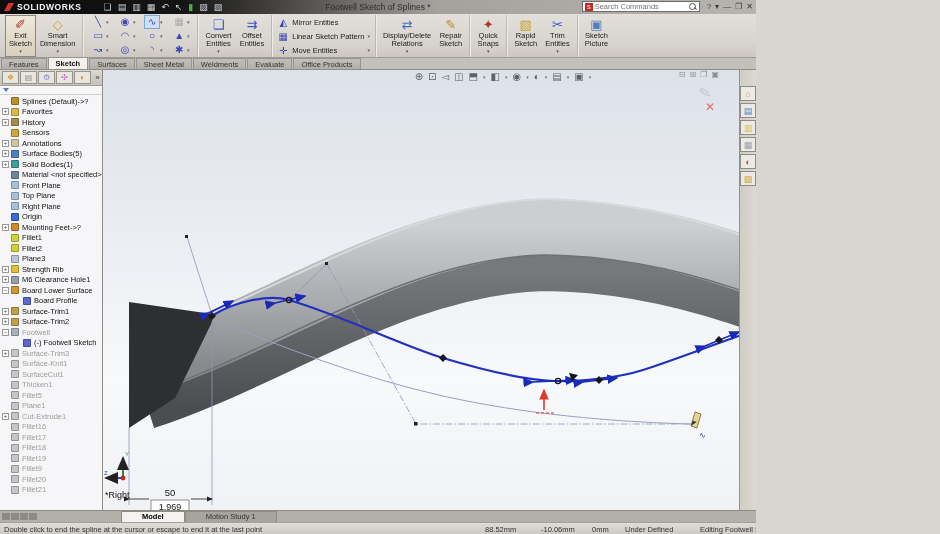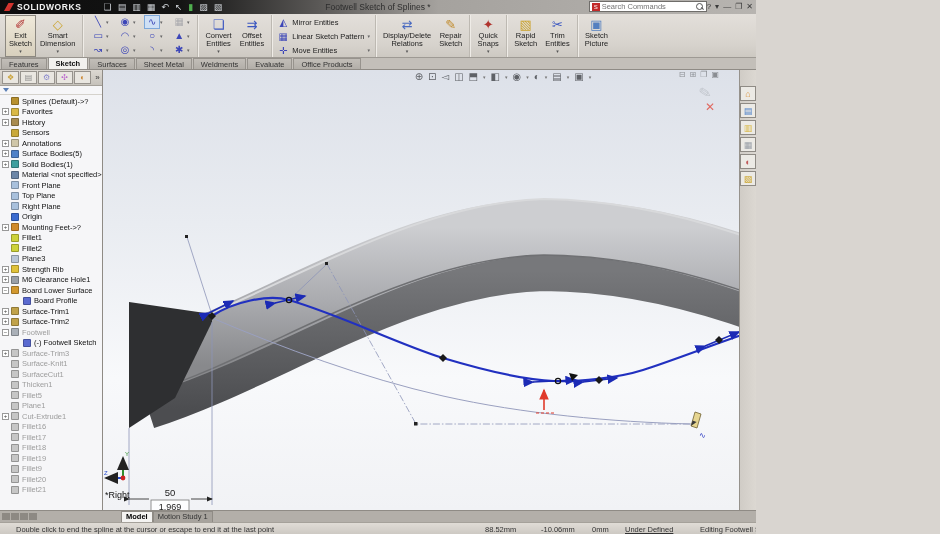--- a/index.html
+++ b/index.html
@@ -11,21 +11,21 @@
   .titlebar { position:relative; height:14px;
     background:linear-gradient(90deg,#0d0d0d 0%,#141414 24%,#5a5856 42%,#a5a29e 58%,#b7b4b0 100%);
     display:flex; align-items:center; }
   .logo { display:flex; align-items:center; gap:3px; padding:0 8px 0 4px; color:#fff; }
   .logo-mark { width:10px; height:8px; background:linear-gradient(135deg,#e03c31 0%,#c22a2a 100%);
     clip-path:polygon(0 100%,45% 0,100% 0,55% 100%); }
   .logo-text { font-size:8.5px; font-weight:bold; letter-spacing:.6px; color:#f2f2f2; }
   .qat { display:flex; align-items:center; gap:6px; padding-left:14px; }
   .qat span { font-size:9px; color:#cfd3d8; line-height:10px; }
   .doc-title { position:absolute; left:0; right:0; text-align:center; font-size:8.5px; color:#2d2d2d; pointer-events:none; }
-  .tb-right { position:absolute; right:3px; top:1px; display:flex; align-items:center; gap:0; }
+  .tb-right { position:absolute; right:3px; top:1px; display:flex; align-items:center; gap:7px; }
   .search-box { display:flex; align-items:center; width:118px; height:11px; background:#fff;
     border:1px solid #6f6d6a; padding:0 2px; gap:2px; }
   .sw-badge { width:8px; height:8px; background:#c22a2a; color:#fff; font-size:6px; line-height:8px; text-align:center; }
   .search-box input { flex:1; border:0; outline:0; font-size:7.5px; color:#555; font-family:inherit; min-width:0; background:transparent; }
   .mag { position:relative; width:8px; height:8px; }
   .mag::before { content:""; position:absolute; left:0; top:0; width:5px; height:5px; border:1px solid #555; border-radius:50%; }
   .mag::after { content:""; position:absolute; left:5px; top:5px; width:3px; height:1px; background:#555; transform:rotate(45deg); }
   .winctl { display:flex; gap:4px; color:#3a3a3a; font-size:8px; }
   .winctl span { line-height:11px; }
 
@@ -94,31 +94,31 @@
   
   .taskpane { width:21px; background:linear-gradient(90deg,#d0ccc6,#dcd8d2); border-left:1px solid #96928c;
     display:flex; flex-direction:column; align-items:center; padding-top:16px; gap:2px; }
   .tpicon { width:16px; height:15px; border:1px solid #8f8b85; background:#eceae5; font-size:9px;
     display:flex; align-items:center; justify-content:center; }
 
   
   .bottom-tabs { height:12px; background:#b3afa9; border-top:1px solid #8f8b85; display:flex; align-items:flex-end; }
   .bt-nav { display:flex; gap:1px; padding:0 2px 2px 2px; }
   .bt-nav span { width:8px; height:7px; background:#8d8983; display:block; }
-  .btab { font-size:7.5px; height:11px; line-height:10px; padding:0 4px; border:1px solid #8f8b85; border-bottom:0;
+  .btab { font-size:7.5px; height:11px; line-height:10px; padding:0 20px; border:1px solid #8f8b85; border-bottom:0;
     background:#a7a39d; color:#333; }
   .btab.active { background:#f4f3f1; font-weight:bold; color:#000; margin-left:82px; }
 
   
   .statusbar { position:relative; height:12px; background:linear-gradient(180deg,#e0dcd6,#cdc9c3);
     border-top:1px solid #a5a19a; font-size:7.5px; color:#333; }
   .statusbar span { position:absolute; top:1.5px; white-space:nowrap; }
-  .sb-hint { left:16px; }
+  .sb-hint { left:4px; }
   .sb-x { left:485px; } .sb-y { left:541px; } .sb-z { left:592px; }
-  .sb-state { left:625px;text-decoration:underline; } .sb-edit { left:700px; }
+  .sb-state { left:625px; } .sb-edit { left:700px; }
   .sb-mark { left:795px; color:#b3b0ac; }
   .sb-dash1 { left:845px; color:#666; }
   .sb-units { left:863px;margin-top:6px; } .sb-units-c { left:888px; font-size:5px; top:3px; color:#555; }
   .sb-help { left:913px; width:9px; height:9px; background:#3f9e5f; color:#fff; text-align:center; line-height:9px; font-size:7px; border-radius:1px; }
   .sb-tag { left:927px; color:#c9a227; font-size:9px; top:0.5px; }
 </style>
 </head>
 <body>
 
 <div class="app">

